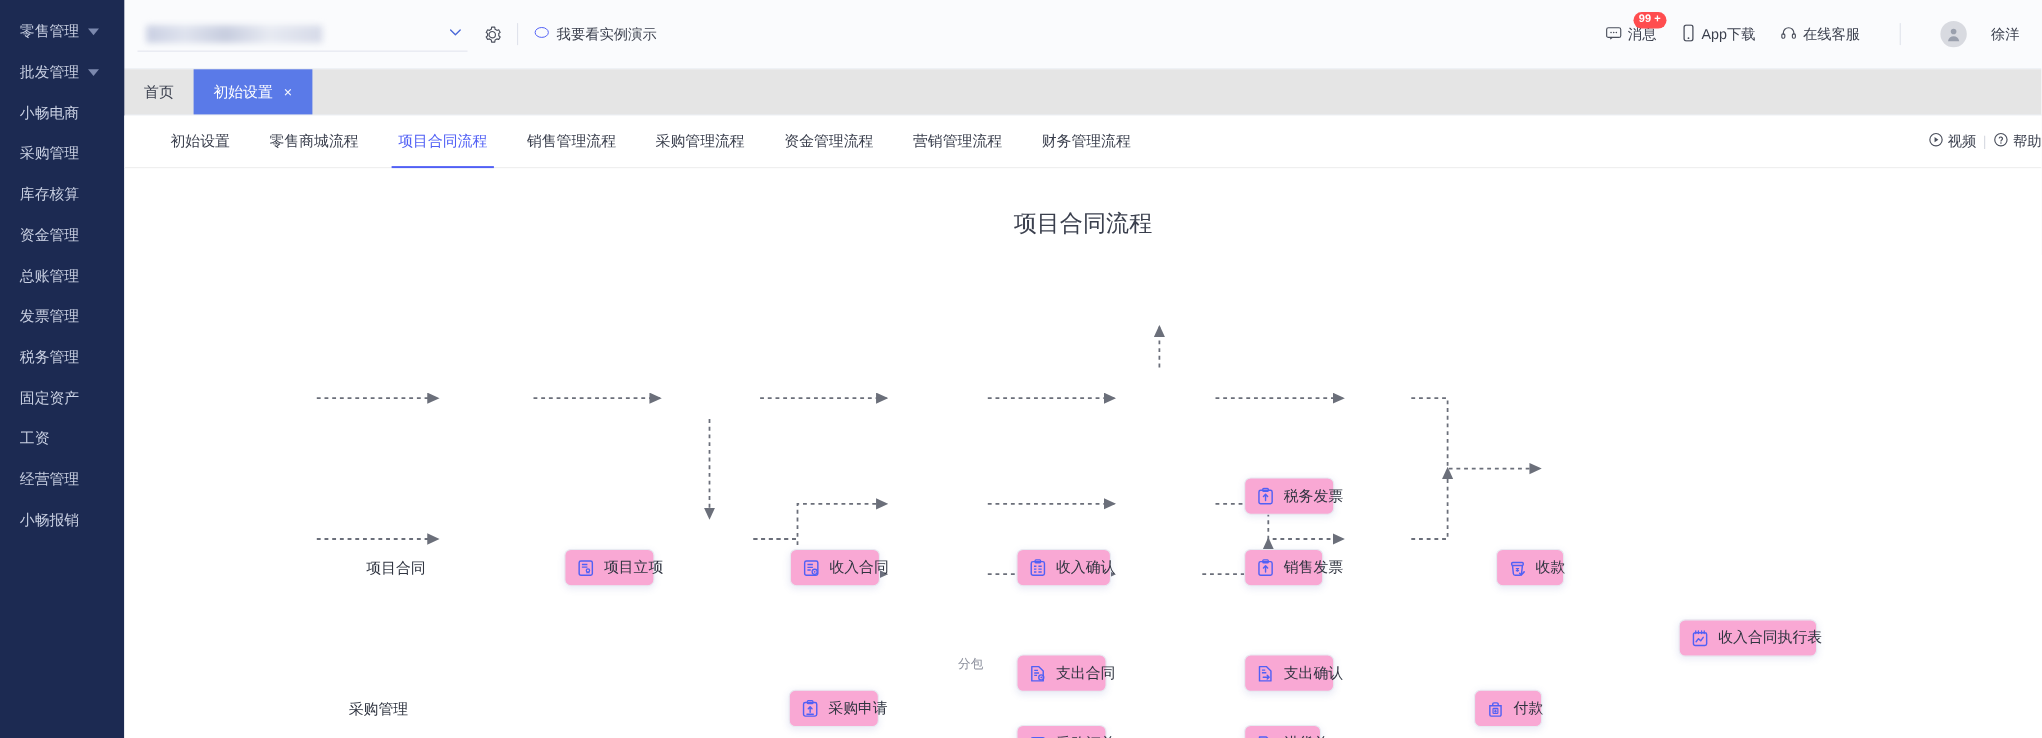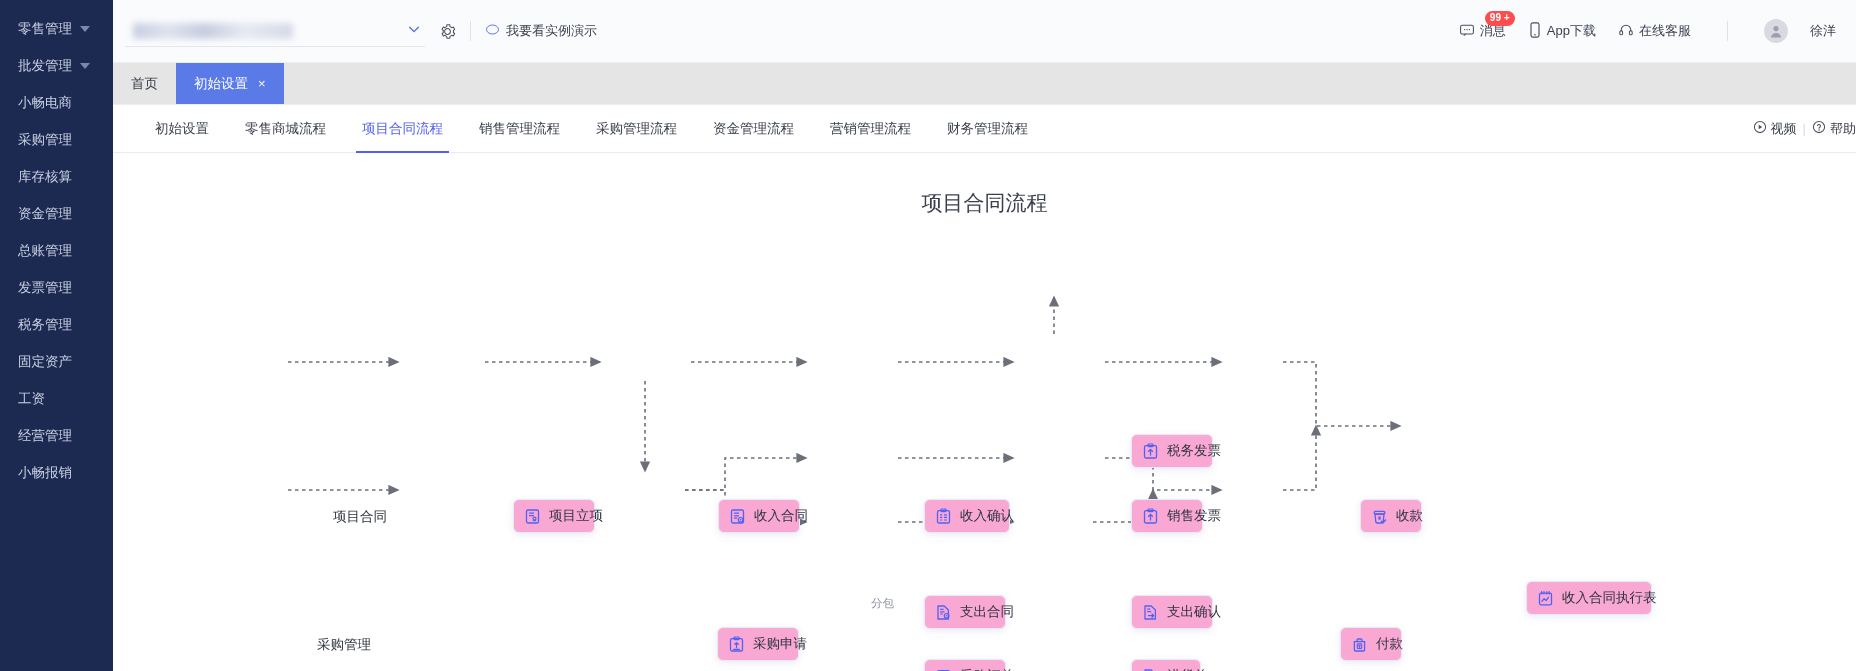--- a/index.html
+++ b/index.html
@@ -413,21 +413,21 @@
             </div>
             <div class="node" style="left: 1227px; top: 346px; width: 62px; margin-left: 20px;">
               <svg class="ico" viewBox="0 0 17 17">
                 <path d="M4 6.2h9l-.8 7.4a1.6 1.6 0 01-1.6 1.4H6.4a1.6 1.6 0 01-1.6-1.4z" fill="none" stroke="#5160f5" stroke-width="1.3"></path>
                 <rect x="3.2" y="3.4" width="10.6" height="2.6" rx="1" fill="none" stroke="#5160f5" stroke-width="1.3"></rect>
                 <path d="M7 9h3M7 10.8h3M8.5 9v2.8" stroke="#5160f5" stroke-width="1.1"></path>
                 <path d="M10.5 13.2l1.5 1.5 2.6-2.8" stroke="#5160f5" stroke-width="1.4" fill="none" stroke-linecap="round" stroke-linejoin="round"></path>
               </svg>
               <span>收款</span>
             </div>
-            <div class="node" style="left: 1413px; top: 428px; width: 126px; text-align: center;">
+            <div class="node" style="left: 1413px; top: 410px; width: 126px; text-align: center;">
               <svg class="ico" viewBox="0 0 17 17">
                 <rect x="2.5" y="3.2" width="12" height="11.6" rx="1.6" fill="none" stroke="#5160f5" stroke-width="1.3"></rect>
                 <path d="M4.6 1.6v2.4M7 1.6v2.4M9.9 1.6v2.4M12.3 1.6v2.4" stroke="#5160f5" stroke-width="1.2" stroke-linecap="round"></path>
                 <path d="M4.9 11.4l2.2-2.8 2 2 2.3-3.2" stroke="#5160f5" stroke-width="1.3" fill="none" stroke-linecap="round" stroke-linejoin="round"></path>
               </svg>
               <span>收入合同执行表</span>
             </div>
             <div class="node" style="left: 604px; top: 474px; width: 82px;">
               <svg class="ico" viewBox="0 0 17 17">
                 <rect x="2.5" y="2.6" width="12" height="12.4" rx="1.6" fill="none" stroke="#5160f5" stroke-width="1.3"></rect>

